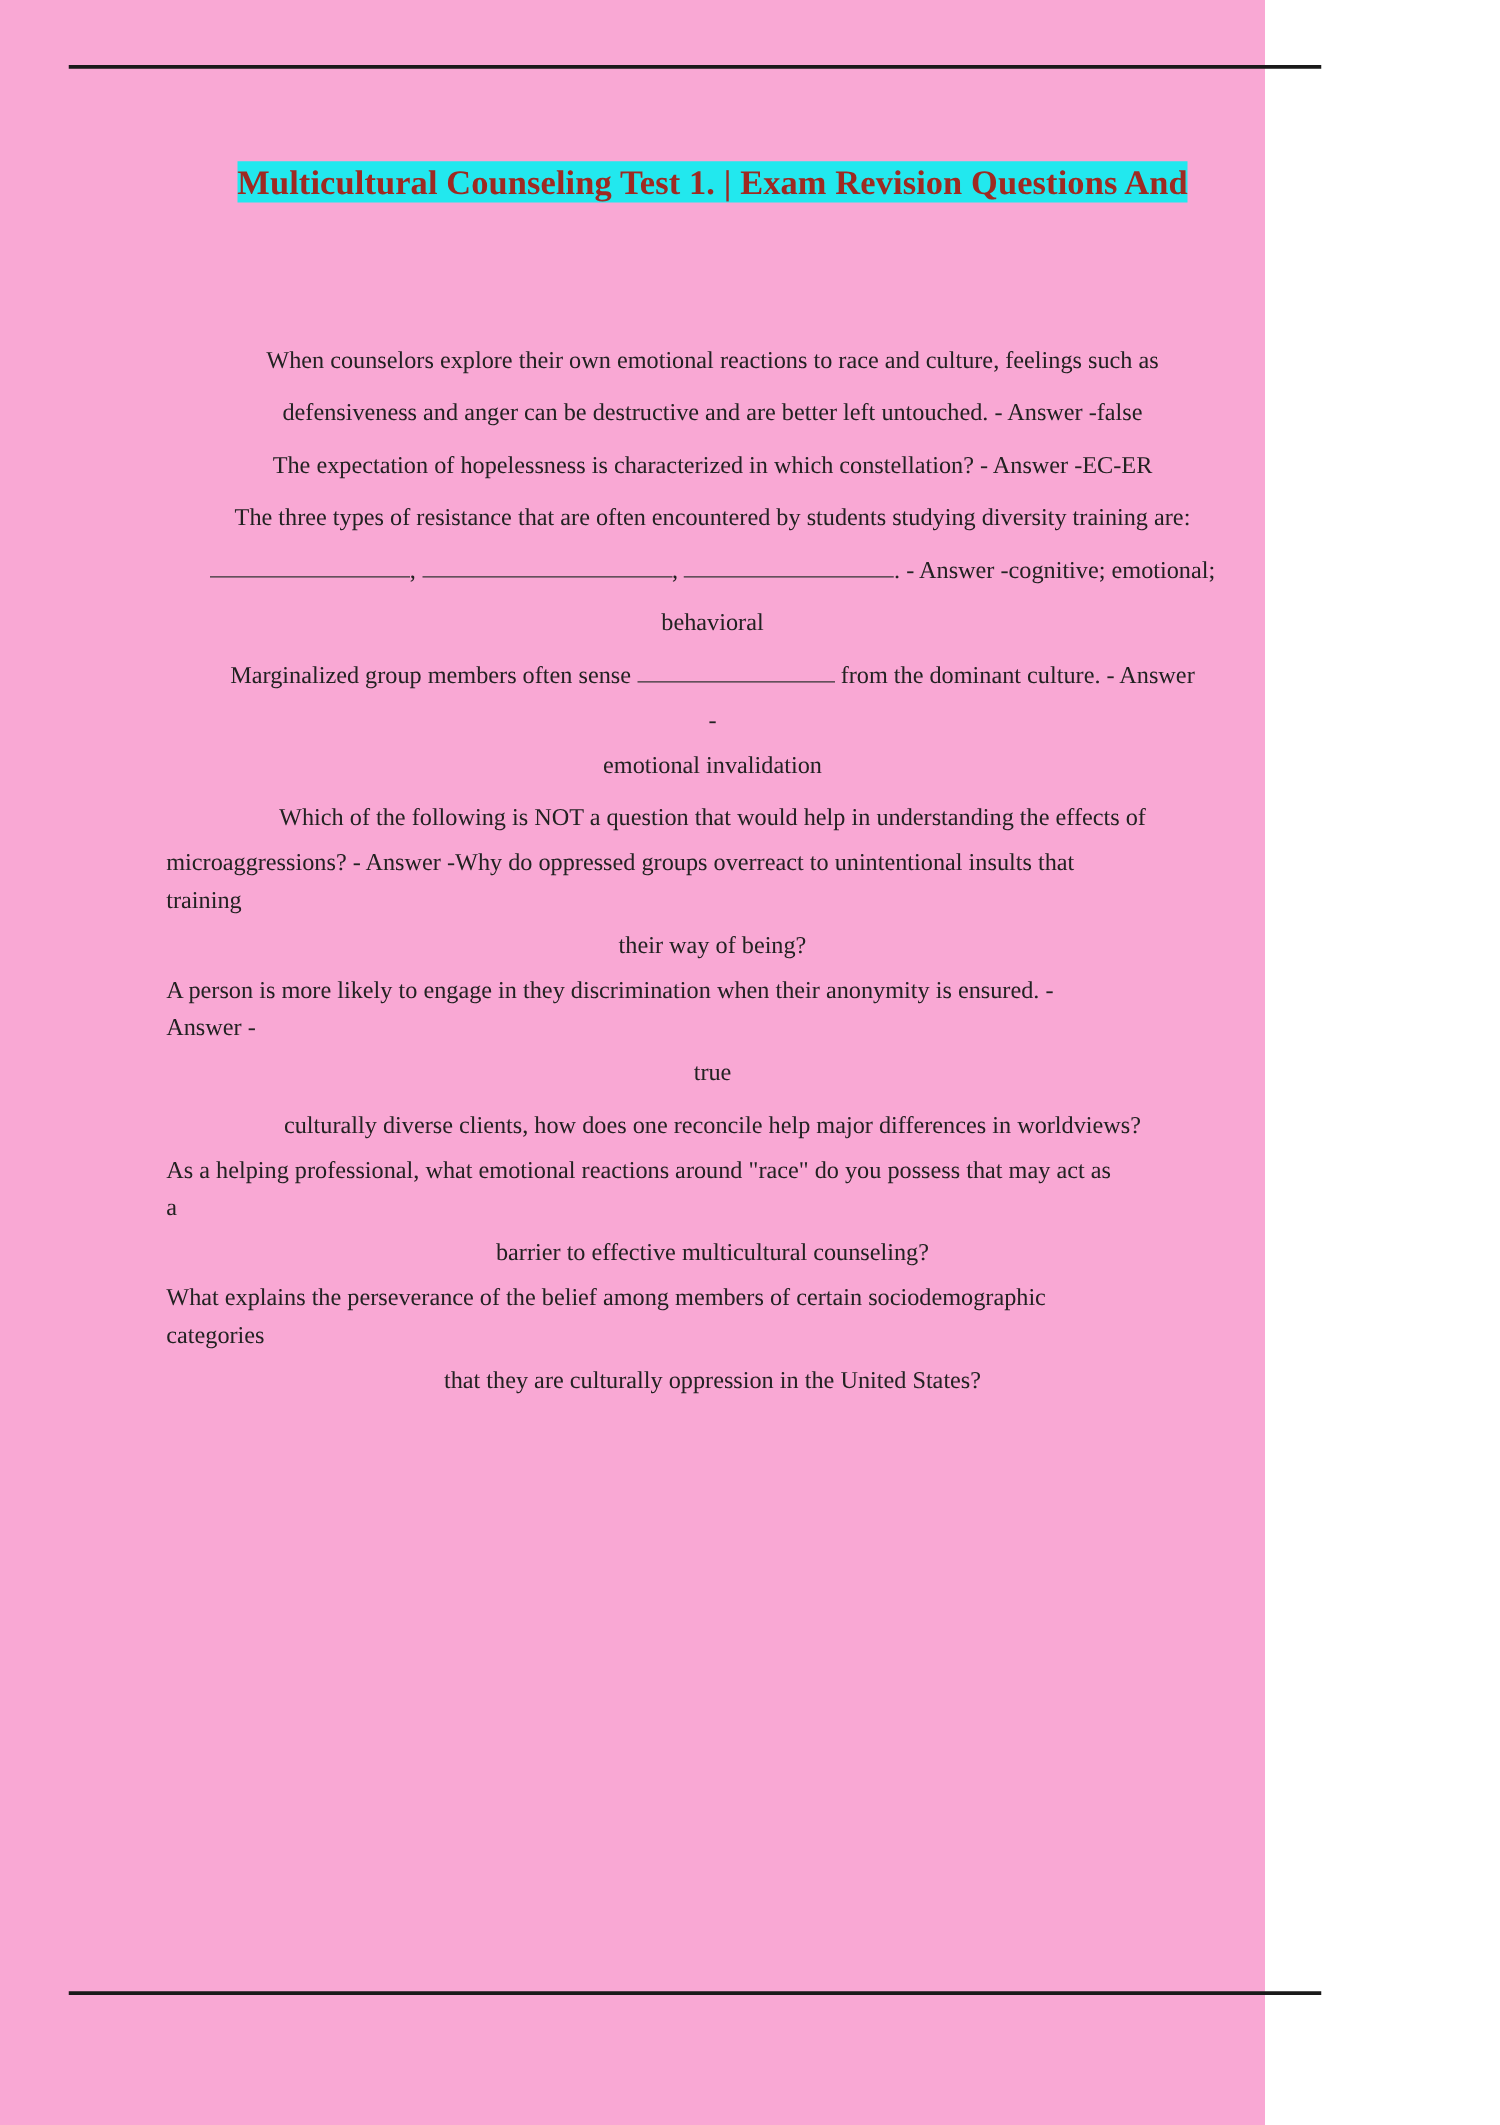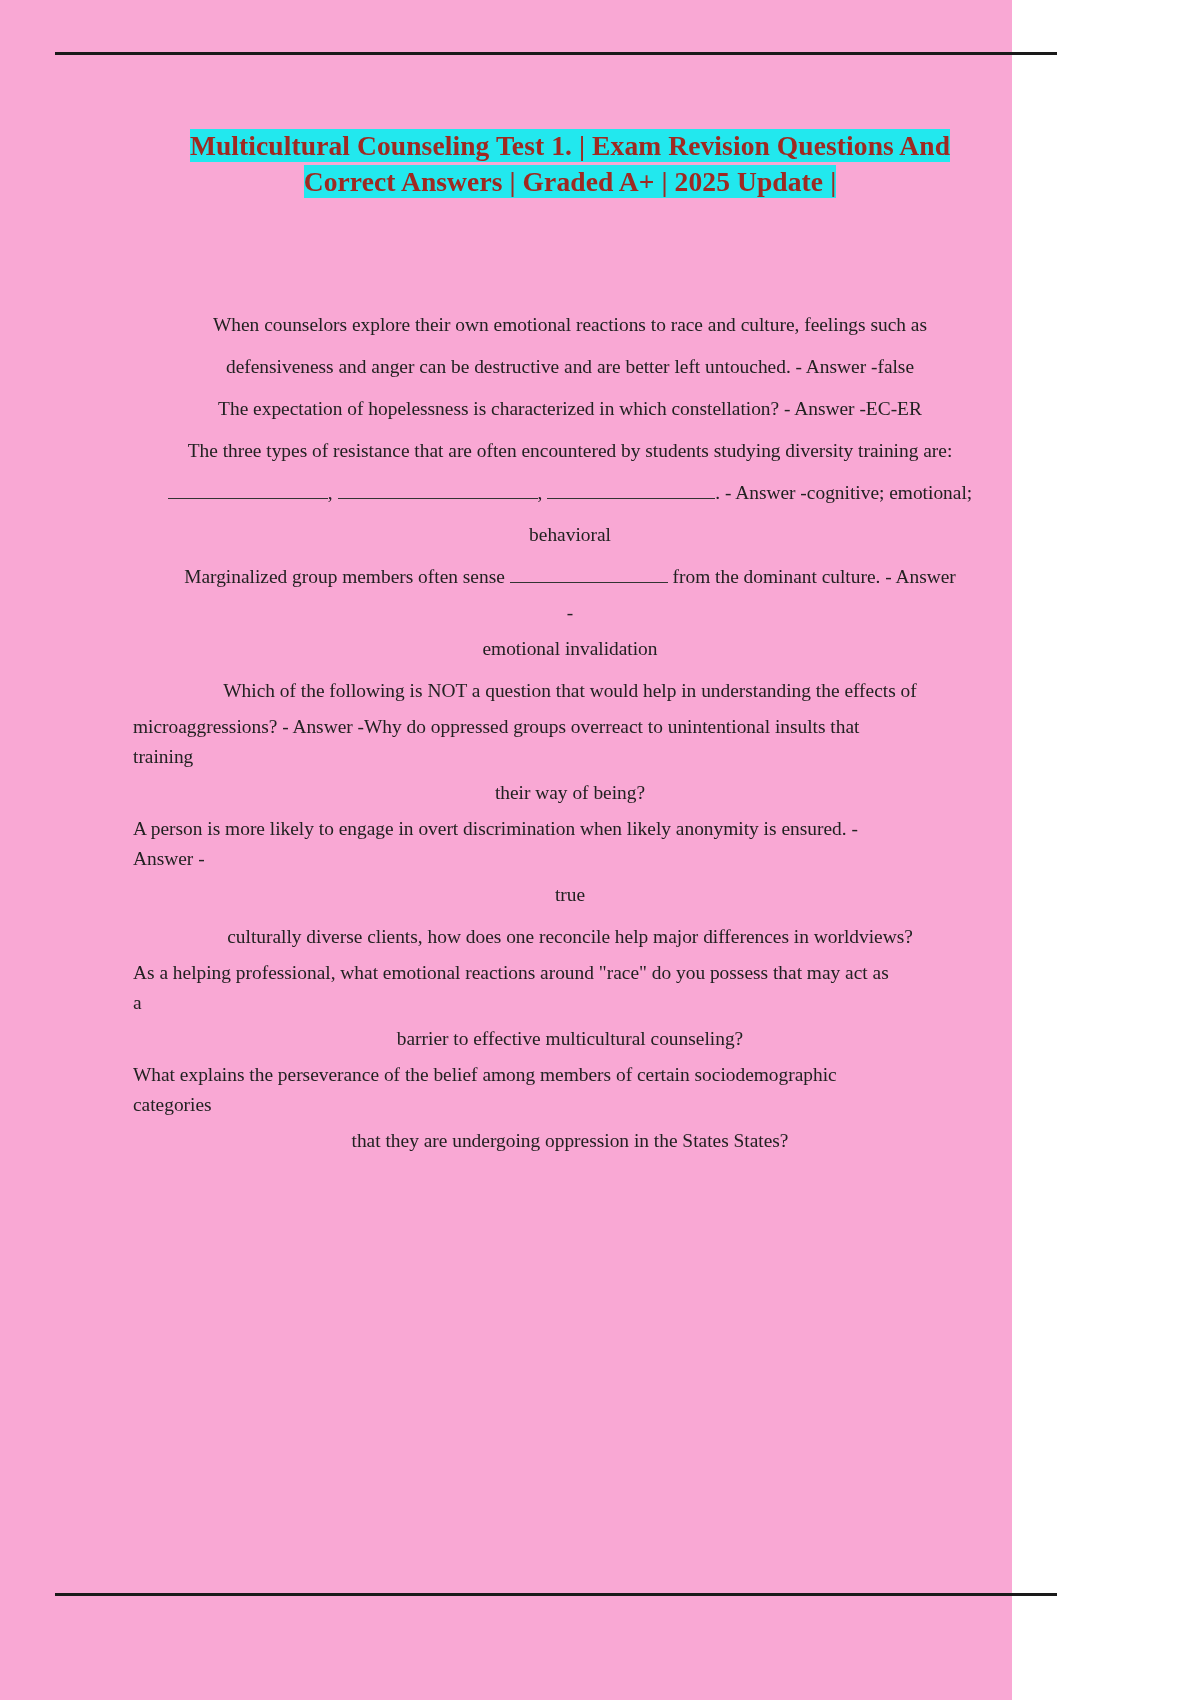--- a/index.html
+++ b/index.html
@@ -97,21 +97,20 @@
 
 <div class="page">
 
   <div class="rule rule-top"></div>
   <div class="rule rule-bottom"></div>
 
   <div class="content">
 
     <h1 class="doc-title">
       <span class="hl">Multicultural Counseling Test 1. | Exam Revision Questions And</span><br>
-      <span class="hl">Correct Answers | Graded A+ | 2025 Update |</span>
     </h1>
 
     <div class="body-block">
 
       <p class="para">
         <span>When counselors explore their own emotional reactions to race and culture, feelings such as</span><br>
         <span>defensiveness and anger can be destructive and are better left untouched. - Answer -false</span>
       </p>
 
       <p class="para">
@@ -144,21 +143,21 @@
       </p>
       <p class="para justify tight">
         <span>microaggressions? - Answer -Why do oppressed groups overreact to unintentional insults that</span>
         <span class="lastline">training</span>
       </p>
       <p class="para">
         <span>their way of being?</span>
       </p>
 
       <p class="para justify tight">
-        <span>A person is more likely to engage in overt discrimination when likely anonymity is ensured. -</span>
+        <span>A person is more likely to engage in they discrimination when their anonymity is ensured. -</span>
         <span class="lastline">Answer -</span>
       </p>
       <p class="para">
         <span>true</span>
       </p>
 
       <p class="para">
         <span>culturally diverse clients, how does one reconcile help major differences in worldviews?</span>
       </p>
 
@@ -168,18 +167,18 @@
       </p>
       <p class="para">
         <span>barrier to effective multicultural counseling?</span>
       </p>
 
       <p class="para justify tight">
         <span>What explains the perseverance of the belief among members of certain sociodemographic</span>
         <span class="lastline">categories</span>
       </p>
       <p class="para">
-        <span>that they are undergoing oppression in the States States?</span>
+        <span>that they are culturally oppression in the United States?</span>
       </p>
 
     </div>
   </div>
 </div>
 
 </body></html>

